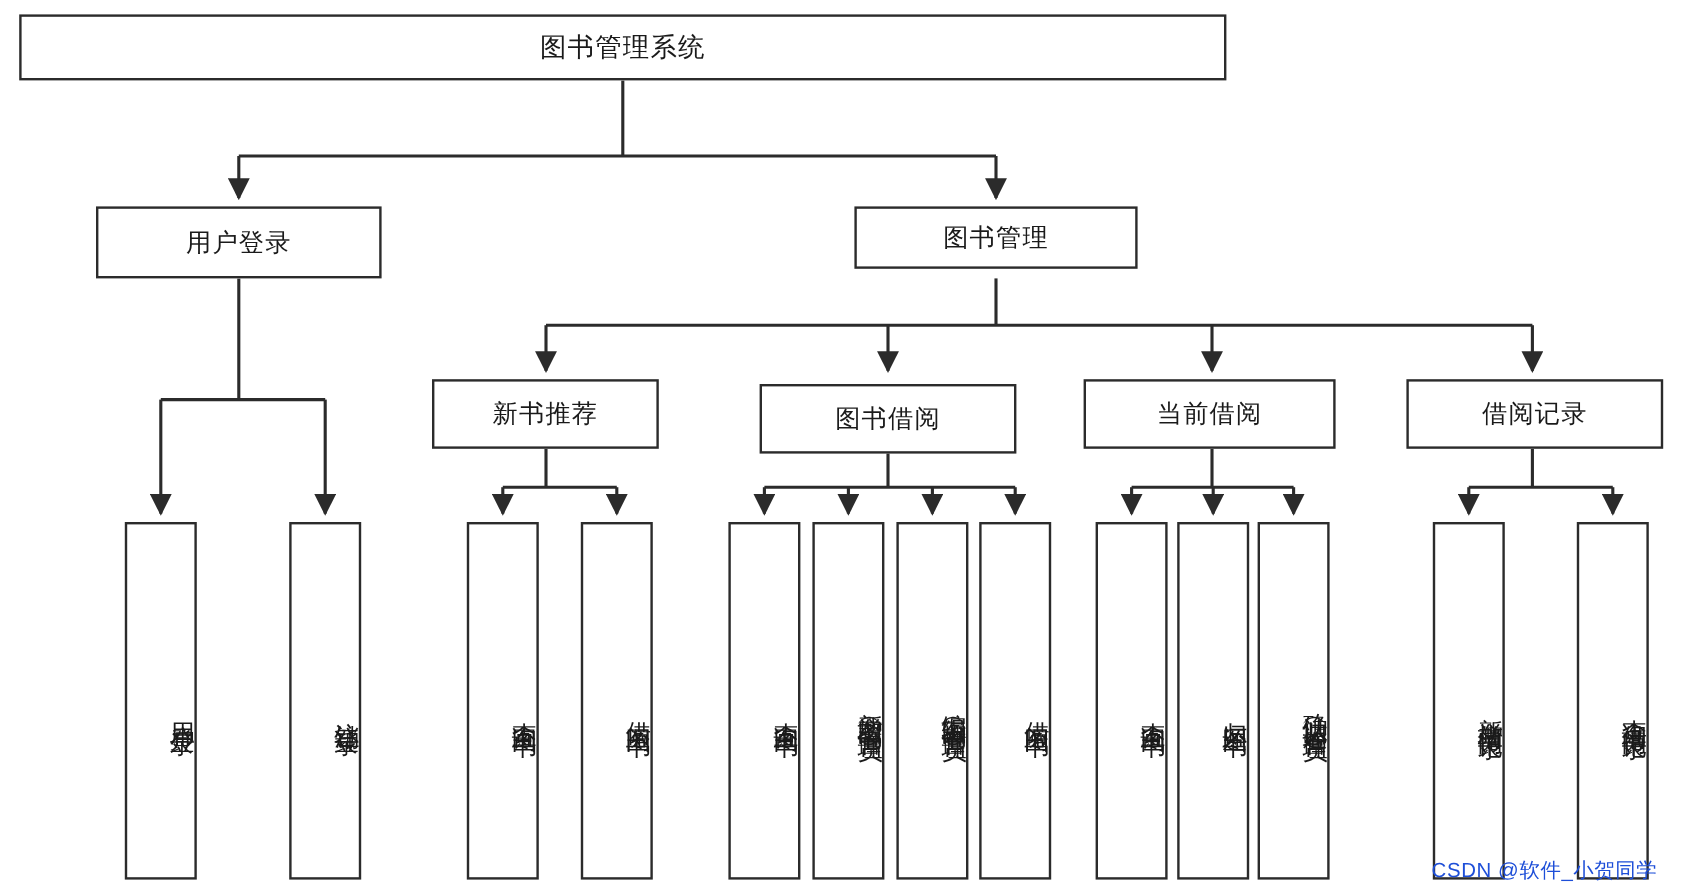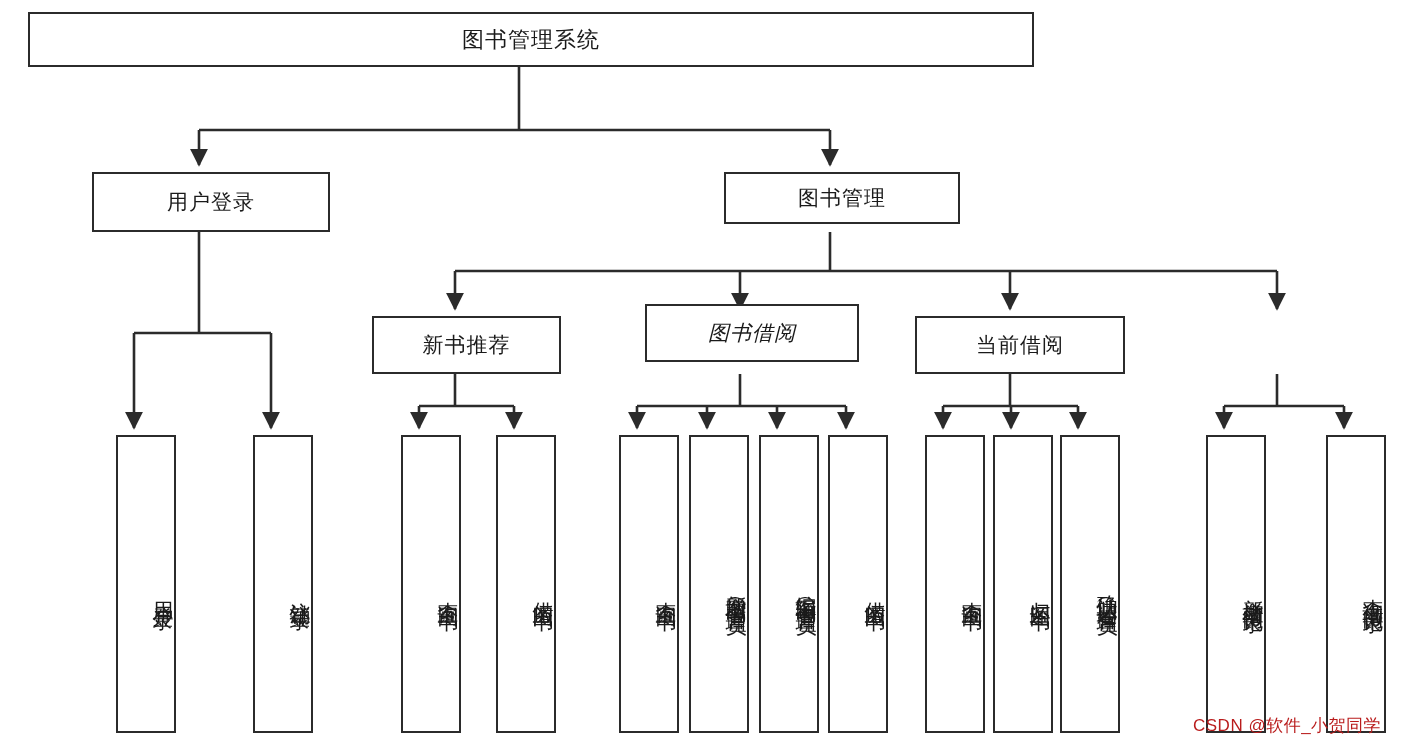--- a/index.html
+++ b/index.html
@@ -2,29 +2,29 @@
 <html><head>
 <meta charset="utf-8">
 <style>
   html,body{margin:0;padding:0;background:#ffffff;}
   body{width:1405px;height:747px;overflow:hidden;
        font-family:"Liberation Sans","DejaVu Sans",sans-serif;}
   #diagram{position:relative;width:1405px;height:747px;background:#fff;}
   svg#wires{position:absolute;left:0;top:0;width:1405px;height:747px;}
   .node{position:absolute;box-sizing:border-box;background:#ffffff;
         border:2.5px solid #2b2b2b;display:flex;align-items:center;
-        justify-content:center;color:#1a1a1a;margin-left:12px;}
+        justify-content:center;color:#1a1a1a;}
   .node.h{font-size:21px;letter-spacing:1px;}
   .node.root{font-size:22px;letter-spacing:1px;}
   .node.v{writing-mode:vertical-rl;text-orientation:upright;
           font-size:21px;letter-spacing:3px;line-height:1.05;
           padding-top:14px;align-items:flex-start;justify-content:center;}
   .node.v span{writing-mode:vertical-rl;text-orientation:upright;display:block;}
   .watermark{position:absolute;left:1193px;top:714px;font-size:17px;
-             color:#b91c1c;letter-spacing:.5px;white-space:nowrap;}
+             color:#1d4ed8;letter-spacing:.5px;white-space:nowrap;}
 </style>
 </head>
 <body>
 
 <div id="diagram">
 
   <svg id="wires" viewBox="0 0 1405 747" xmlns="http://www.w3.org/2000/svg">
     <defs>
       <marker id="arrow" viewBox="0 0 10 10" refX="9" refY="5" markerWidth="7" markerHeight="7" orient="auto-start-reverse">
         <path d="M 0 0 L 10 5 L 0 10 z" fill="#2b2b2b"></path>
@@ -75,24 +75,25 @@
   </svg>
 
   <div class="node root" style="left: 16px; top: 12px; width: 1006px; height: 55px;">图书管理系统</div>
 
   <div class="node h" style="left: 80px; top: 172px; width: 238px; height: 60px;">用户登录</div>
 
   <div class="node h" style="left: 712px; top: 172px; width: 236px; height: 52px;">图书管理</div>
 
   <div class="node h" style="left: 360px; top: 316px; width: 189px; height: 58px;">新书推荐</div>
 
-  <div class="node h" style="left: 633px; top: 304px; width: 214px; height: 58px; font-style: italic;">图书借阅</div>
+  <div class="node h" style="left: 633px; top: 320px; width: 214px; height: 58px;">图书借阅</div>
 
   <div class="node h" style="left: 903px; top: 316px; width: 210px; height: 58px;">当前借阅</div>
 
+  <div class="node h" style="left: 1172px; top: 316px; width: 214px; height: 58px;">借阅记录</div>
 
   <div id="leaf-container">
       <div class="node v" style="left: 104px; top: 435px; width: 60px; height: 298px;">
         <span>用户登录</span>
       </div>
       <div class="node v" style="left: 241px; top: 435px; width: 60px; height: 298px;">
         <span>注销登录</span>
       </div>
       <div class="node v" style="left: 389px; top: 435px; width: 60px; height: 298px;">
         <span>查询图书</span>

